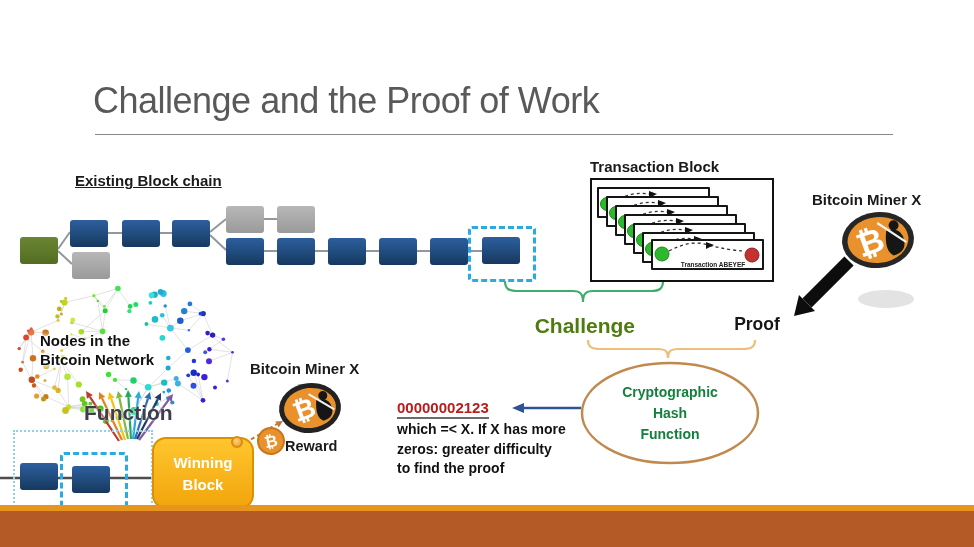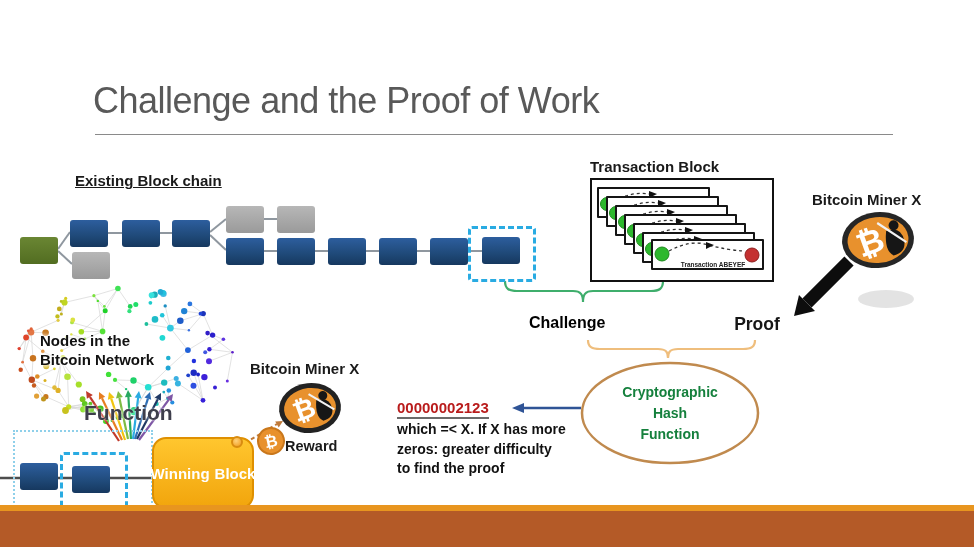--- a/index.html
+++ b/index.html
@@ -23,31 +23,31 @@
   .dashedbox{position:absolute;border:3px dashed #29ABE2;border-radius:4px;}
   .marquee{position:absolute;border:2px dotted #8FD0EA;}
   
   #tx-panel{position:absolute;left:590px;top:178px;width:180px;height:100px;border:2px solid #111;background:#fff;}
   .txcard{position:absolute;width:109px;height:27px;background:#fff;border:2px solid #151515;border-radius:1px;}
   .txcard-label{position:absolute;left:14px;bottom:0px;width:92px;font-size:6.5px;font-weight:700;color:#222;text-align:center;white-space:nowrap;}
   
   #winning-block{
     position:absolute;left:152px;top:437px;width:98px;height:68px;border-radius:14px;
     background:linear-gradient(180deg,#FFC62E,#F2A50C);border:2px solid #DF9000;
-    display:flex;align-items:center;justify-content:center;gap:5px;
+    display:flex;flex-direction:column;align-items:center;justify-content:center;gap:5px;
     color:#fff;font-weight:700;font-size:15px;
   }
   #wb-corner-dot{
     position:absolute;left:231px;top:436px;width:12px;height:12px;border-radius:50%;
     background:radial-gradient(circle at 40% 35%,#FFD27A,#F09A1A);border:2px solid #D98C10;box-sizing:border-box;
   }
   
   #nodes-label{position:absolute;left:40px;top:331px;width:175px;text-align:left;font-weight:700;font-size:15px;line-height:19px;color:#111;text-shadow:0 0 4px #fff,0 0 4px #fff,0 0 6px #fff;}
   #broadcast-label{position:absolute;left:84px;top:401px;font-size:21px;font-weight:700;color:#3E3E4C;text-shadow:0 0 3px #fff;}
-  #challenge-label{position:absolute;left:529px;top:314px;width:106px;text-align:left;font-size:16px;font-weight:700;color:#000000;}
+  #challenge-label{position:absolute;left:529px;top:314px;width:106px;text-align:right;font-size:21px;font-weight:700;color:#4d7c0f;}
   #proof-label{position:absolute;left:722px;top:314px;width:70px;text-align:center;font-size:17.5px;font-weight:700;color:#161616;}
   #hash-ellipse-text{position:absolute;left:582px;top:382px;width:176px;text-align:center;font-size:14px;line-height:21px;font-weight:700;color:#15803d;}
   #hash-value{position:absolute;left:397px;top:399px;font-size:15px;font-weight:700;color:#b91c1c;border-bottom:2px solid #6b6b6b;padding-bottom:1px;}
   #hash-note{position:absolute;left:397px;top:420px;font-size:14px;line-height:19.5px;font-weight:700;color:#111;}
   
   #bar-light{position:absolute;left:0;top:505px;width:974px;height:6px;background:#E8951F;}
   #bar-dark{position:absolute;left:0;top:511px;width:974px;height:36px;background:#B45A27;}
   #overlay{position:absolute;left:0;top:0;}
 </style>
 </head>

